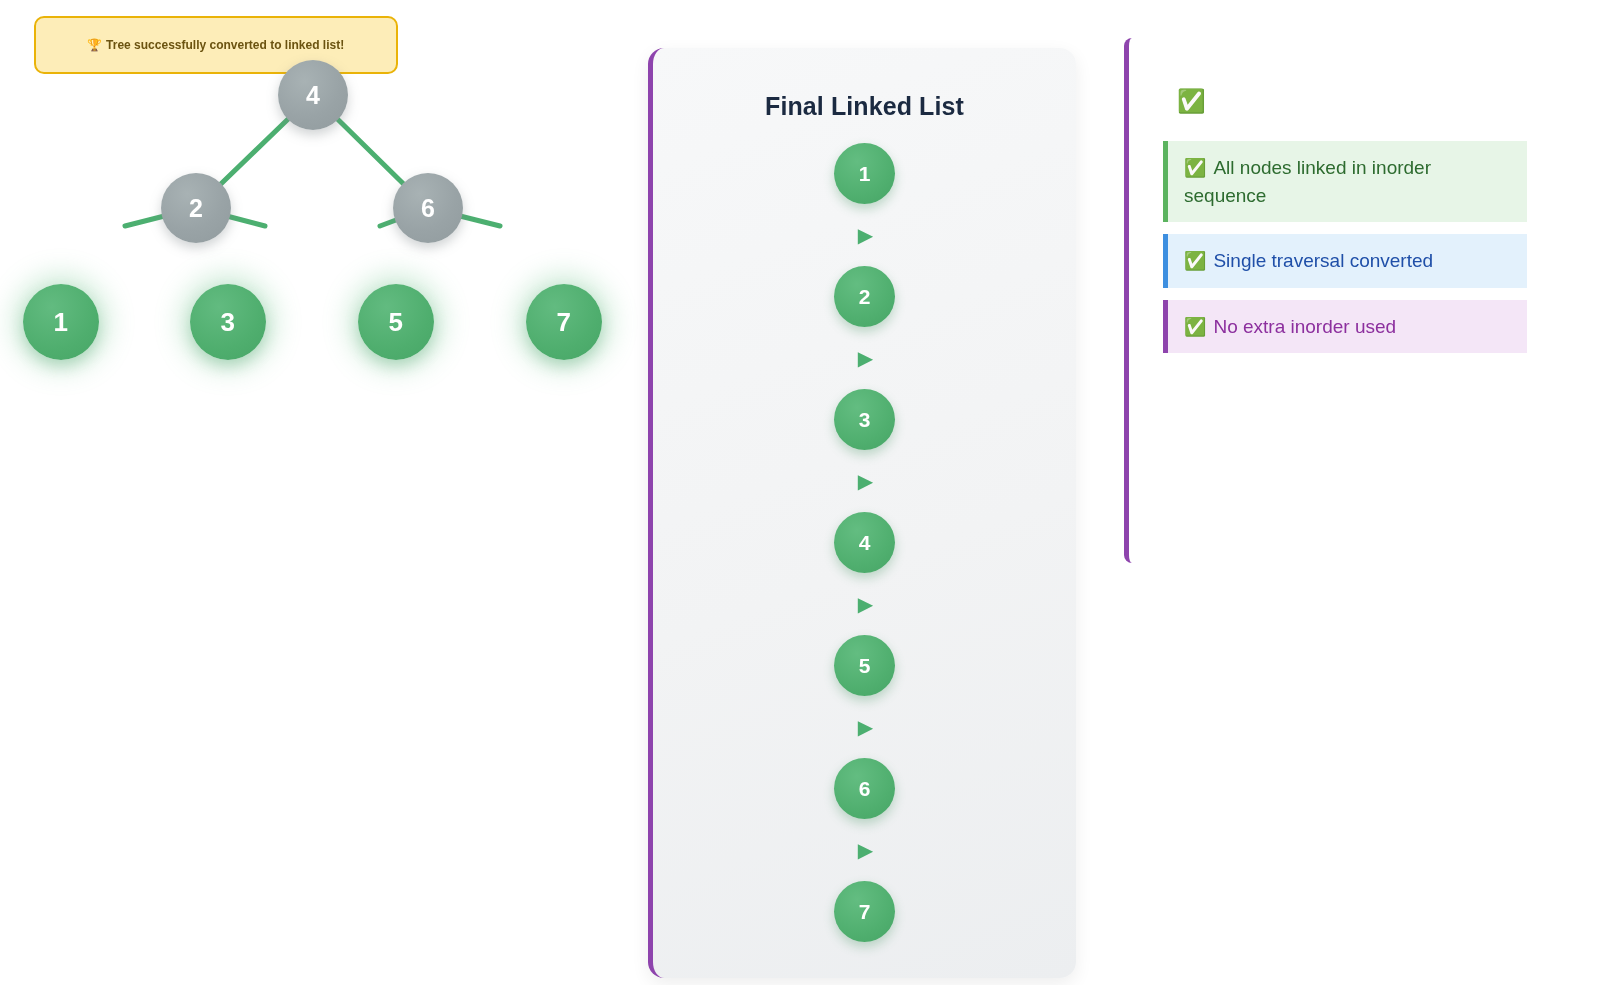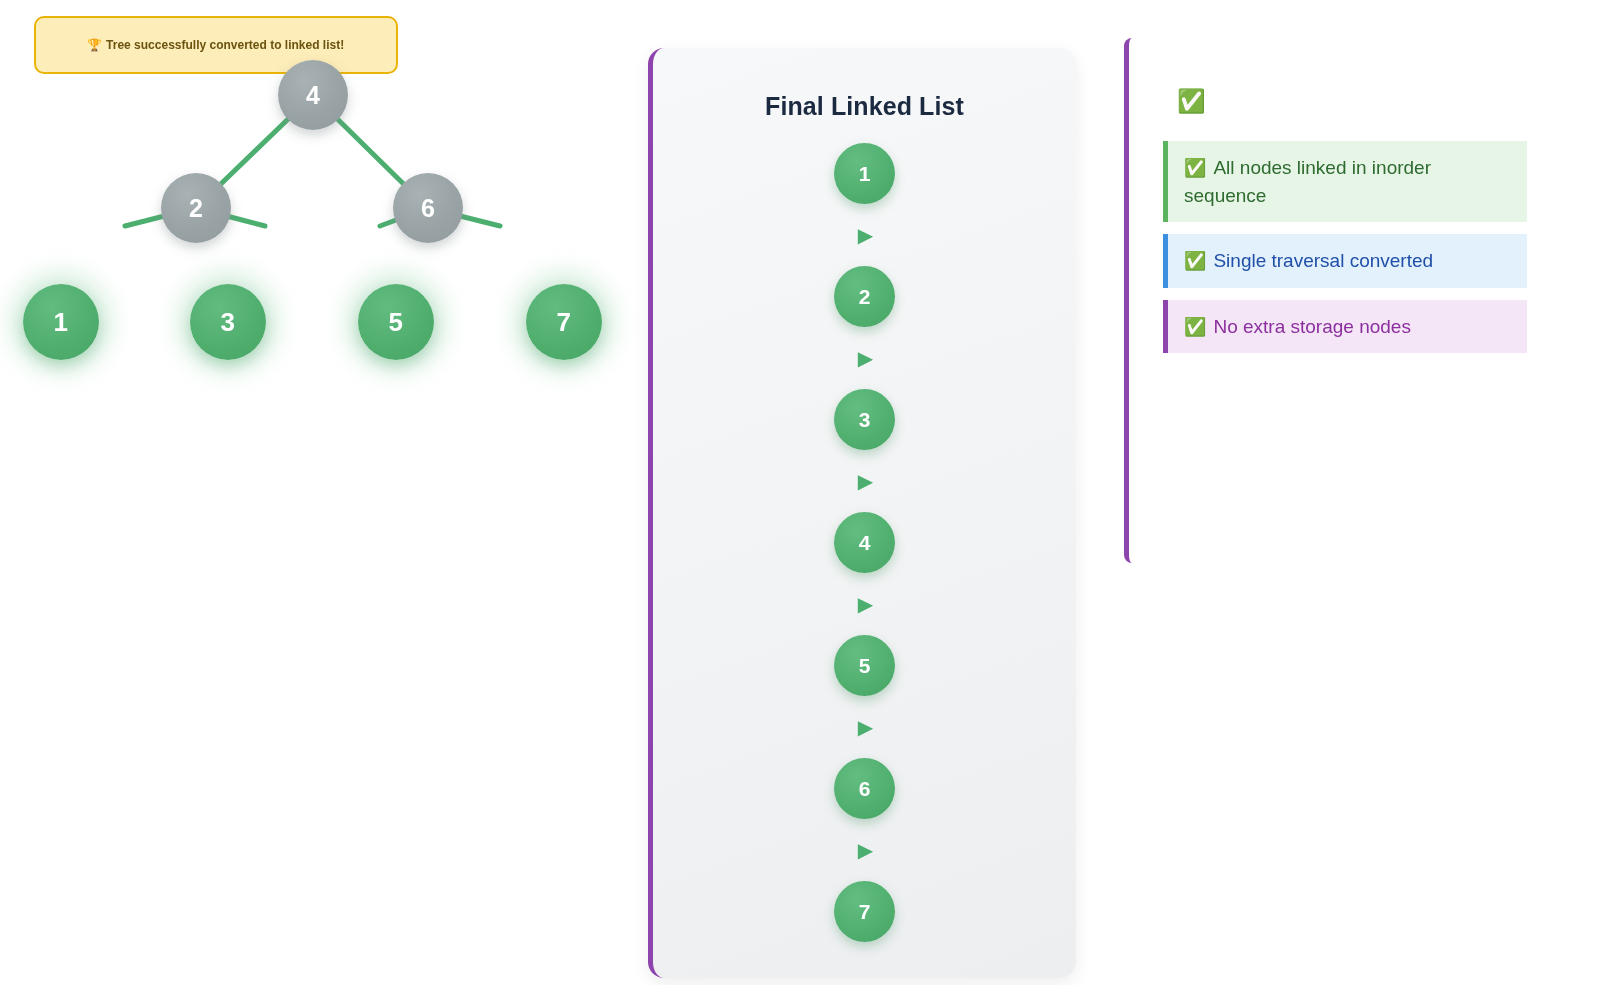--- a/index.html
+++ b/index.html
@@ -189,21 +189,21 @@
       </div>
   </div>
 
   <div class="status-panel">
     <div class="status-head">
       <span class="cbx">✅</span>
     </div>
     <div class="cards" id="status-cards">
         <div class="card green"><span class="cbx">✅</span><span>All nodes linked in inorder sequence</span></div>
         <div class="card blue"><span class="cbx">✅</span><span>Single traversal converted</span></div>
-        <div class="card purple"><span class="cbx">✅</span><span>No extra storage nodes</span></div>
+        <div class="card purple"><span class="cbx">✅</span><span>No extra inorder used</span></div>
       </div>
   </div>
 
   <div class="trophy-card">
     <span>🏆</span>
     <span>Tree successfully converted to linked list!</span>
   </div>
 
 </div>
 

